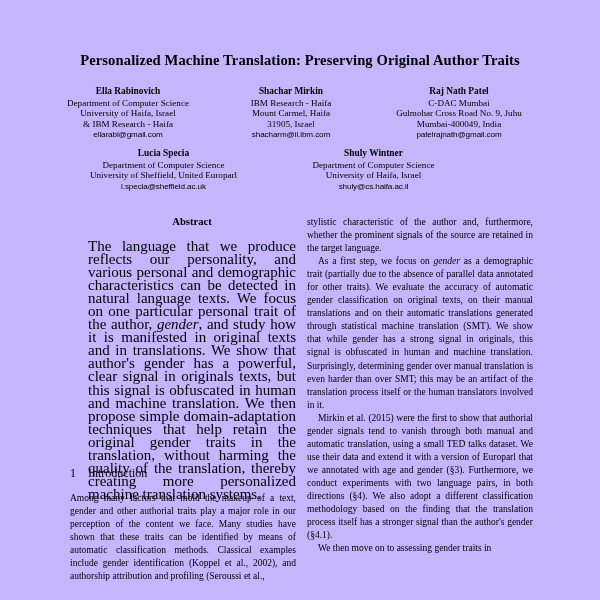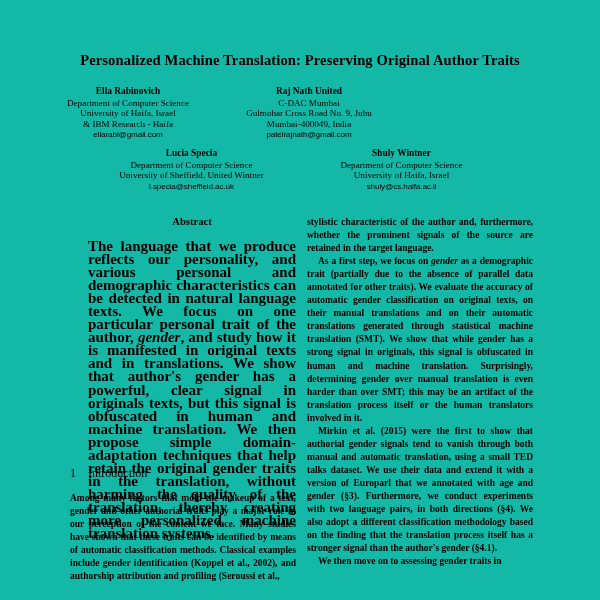--- a/index.html
+++ b/index.html
@@ -4,21 +4,21 @@
 <style>
   html, body {
     margin: 0;
     padding: 0;
     background: #ffffff;
   }
   .page {
     position: relative;
     width: 600px;
     height: 600px;
-    background: #14b8a6;
+    background: #c4b5fd;
     overflow: hidden;
     font-family: "Liberation Serif", "DejaVu Serif", serif;
     color: #000000;
   }
 
   
   .title {
     position: absolute;
     left: 50px;
     top: 52px;
@@ -35,25 +35,25 @@
     position: absolute;
     left: 40px;
     top: 86px;
     width: 520px;
     display: flex;
     justify-content: flex-start;
     align-items: flex-start;
   }
   .authors-row2 {
     position: absolute;
-    left: 64px;
+    left: 56px;
     top: 148px;
     width: 460px;
     display: flex;
-    justify-content: center;
+    justify-content: flex-start;
     align-items: flex-start;
   }
   .author {
     text-align: center;
     line-height: 1.17;
     font-size: 9.1px;
     flex: 0 0 auto;
   }
   .author .name {
     font-weight: bold;
@@ -130,21 +130,20 @@
     left: 307px;
     top: 216px;
     width: 226px;
     font-size: 9.5px;
     line-height: 13.05px;
     text-align: justify;
     text-justify: inter-word;
   }
   .col-right p, .col-left-body p, .abstract-body p {
     margin: 0;
-    font-weight: bold;
   }
   .col-right p.indent, .col-left-body p.indent {
     text-indent: 11px;
   }
   em { font-style: italic; }
 </style>
 </head>
 <body>
 
 <div class="page">
@@ -154,37 +153,44 @@
   <div class="authors-row1">
 
     <div class="author a1">
       <span class="name">Ella Rabinovich</span>
       <span class="aff">Department of Computer Science</span>
       <span class="aff">University of Haifa, Israel</span>
       <span class="aff">&amp; IBM Research - Haifa</span>
       <span class="email">ellarabi@gmail.com</span>
     </div>
 
+    <div class="author a2">
+      <span class="name">Shachar Mirkin</span>
+      <span class="aff">IBM Research - Haifa</span>
+      <span class="aff">Mount Carmel, Haifa</span>
+      <span class="aff">31905, Israel</span>
+      <span class="email">shacharm@il.ibm.com</span>
+    </div>
 
     <div class="author a3">
-      <span class="name">Raj Nath United</span>
+      <span class="name">Raj Nath Patel</span>
       <span class="aff">C-DAC Mumbai</span>
       <span class="aff">Gulmohar Cross Road No. 9, Juhu</span>
       <span class="aff">Mumbai-400049, India</span>
       <span class="email">patelrajnath@gmail.com</span>
     </div>
 
   </div>
 
   <div class="authors-row2">
 
     <div class="author b1">
       <span class="name">Lucia Specia</span>
       <span class="aff">Department of Computer Science</span>
-      <span class="aff">University of Sheffield, United Wintner</span>
+      <span class="aff">University of Sheffield, United Europarl</span>
       <span class="email">l.specia@sheffield.ac.uk</span>
     </div>
 
     <div class="author b2">
       <span class="name">Shuly Wintner</span>
       <span class="aff">Department of Computer Science</span>
       <span class="aff">University of Haifa, Israel</span>
       <span class="email">shuly@cs.haifa.ac.il</span>
     </div>
 

